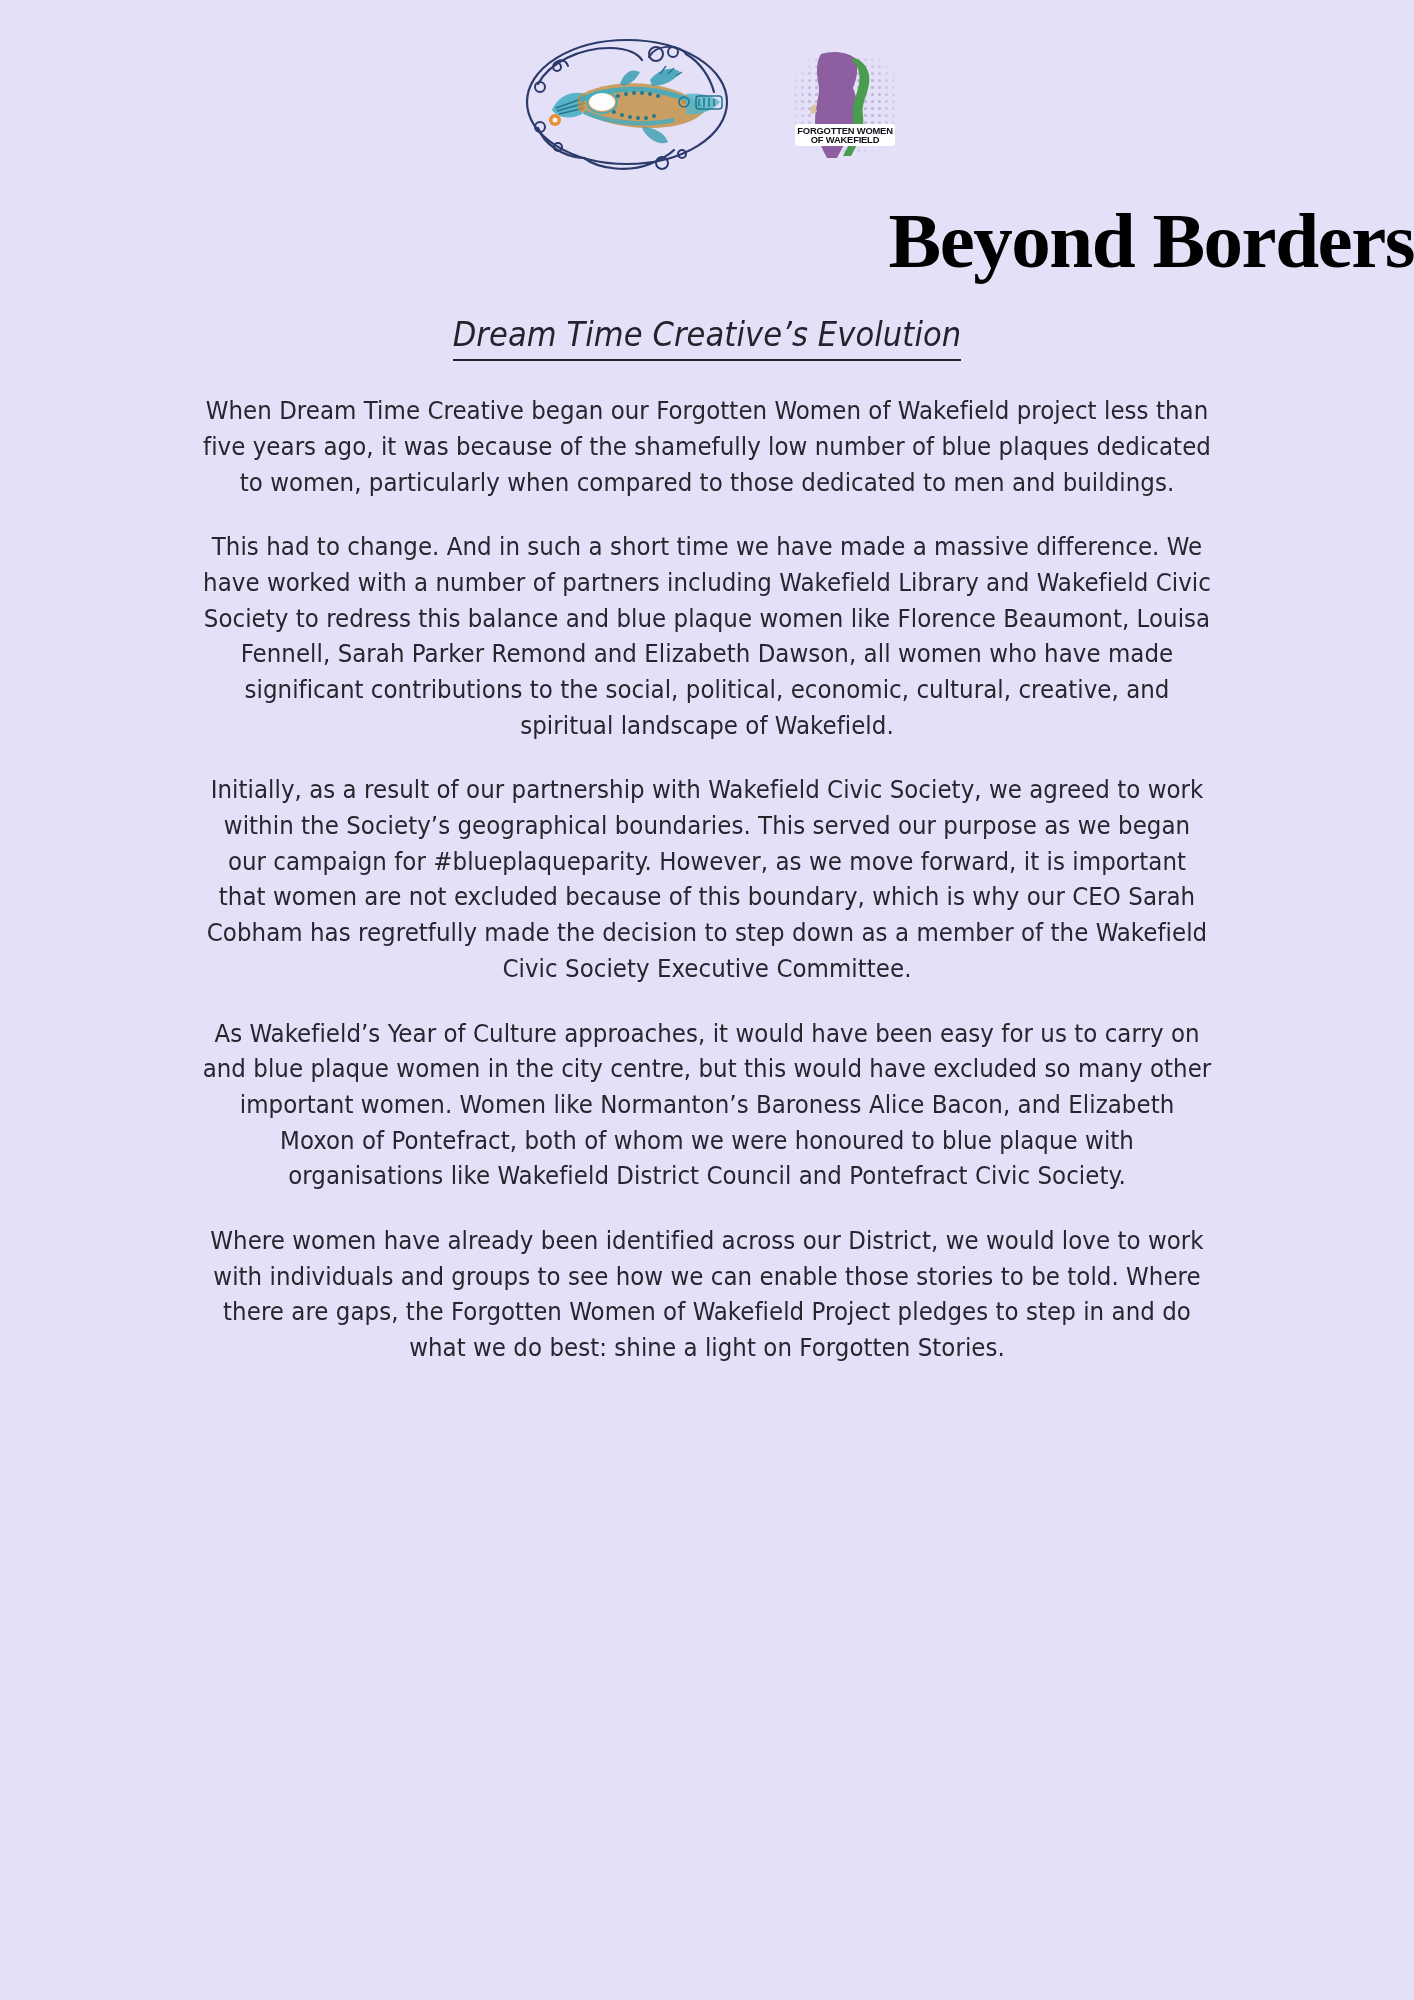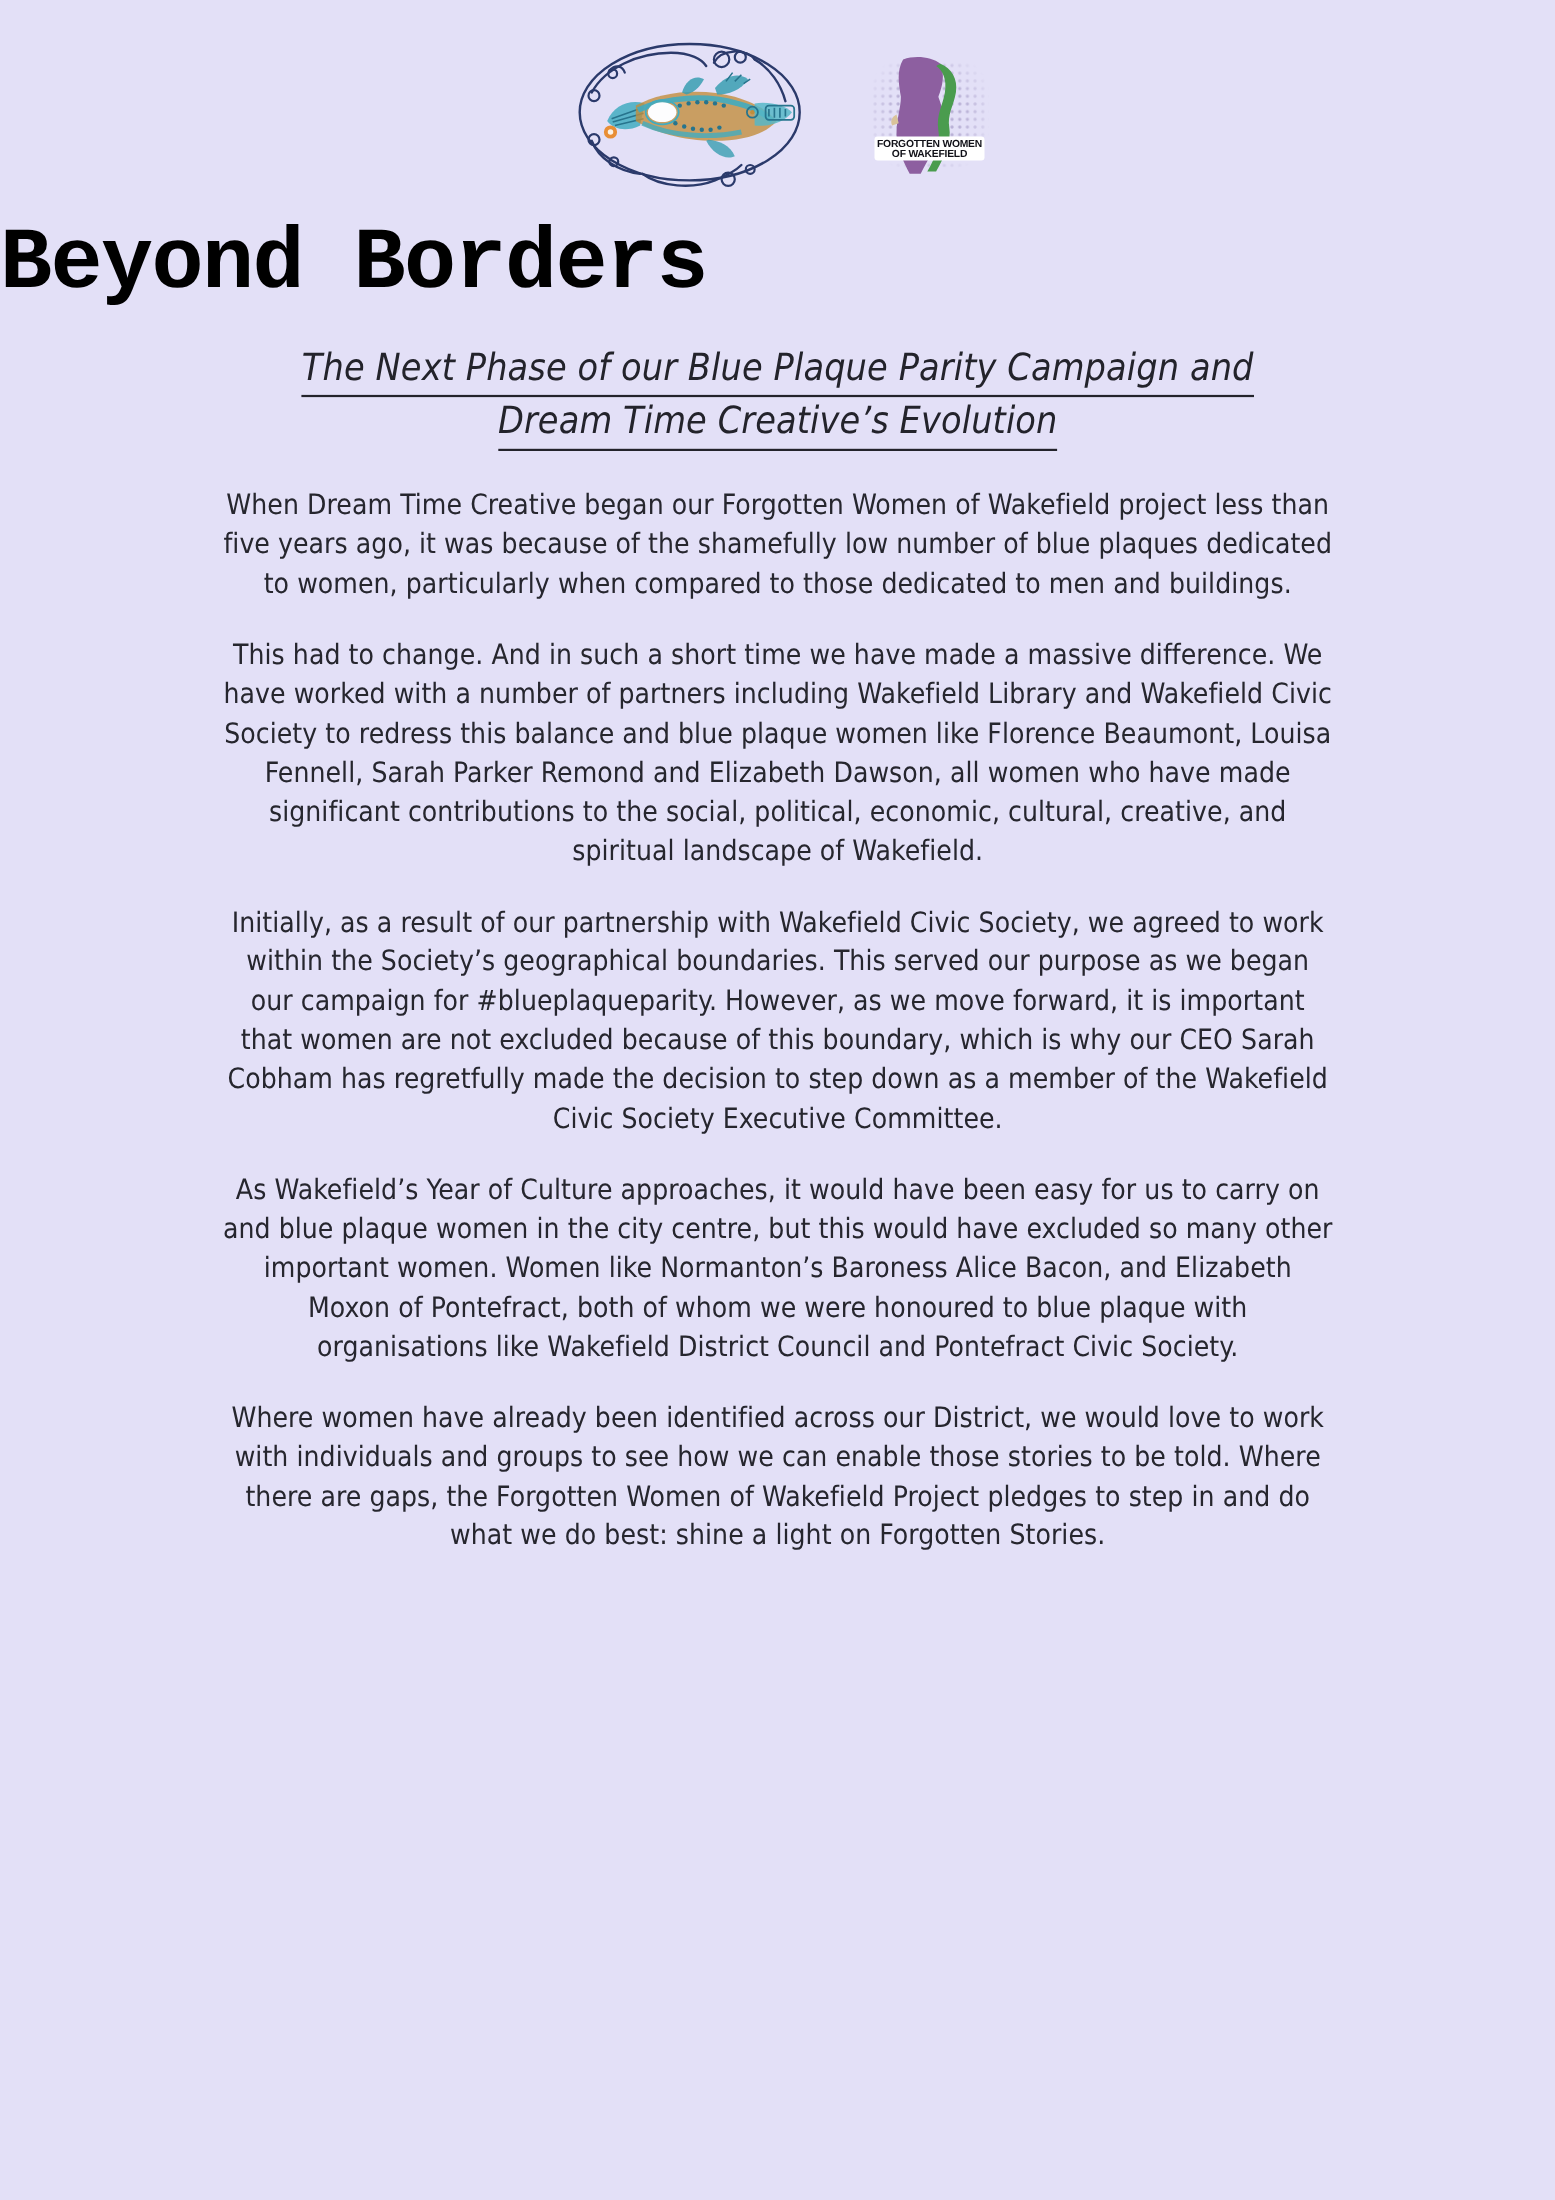--- a/index.html
+++ b/index.html
@@ -44,22 +44,22 @@
 
   .logo-fww {
     position: relative;
     width: 120px;
     height: 120px;
   }
   .logo-fww svg { display: block; }
 
   
   .title {
-    text-align: left;
-    font-family: Liberation Mono, monospace;
+    text-align: right;
+    font-family: Liberation Serif, serif;
     font-weight: bold;
     font-size: 79px;
     letter-spacing: -1.5px;
     color: #000000;
     line-height: 1;
     margin: 26px 0 0 0;
     padding: 0;
   }
 
   
@@ -217,21 +217,20 @@
         <rect x="10" y="82" width="100" height="22" rx="3" fill="#ffffff"></rect>
         <text x="60" y="91.5" text-anchor="middle" font-family="Liberation Sans, sans-serif" font-size="9.4" font-weight="bold" letter-spacing="-0.2" fill="#111118">FORGOTTEN WOMEN</text>
         <text x="60" y="101" text-anchor="middle" font-family="Liberation Sans, sans-serif" font-size="9.4" font-weight="bold" letter-spacing="-0.2" fill="#111118">OF WAKEFIELD</text>
       </svg>
     </div>
   </div>
 
   <h1 class="title">Beyond Borders</h1>
 
   <div class="subtitle">
-    <span class="sline"><span>The Next Phase of our Blue Plaque Parity Campaign and</span></span>
     <span class="sline"><span>Dream Time Creative’s Evolution</span></span>
   </div>
 
   <div class="body-copy">
     <p>When Dream Time Creative began our Forgotten Women of Wakefield project less than five years ago, it was because of the shamefully low number of blue plaques dedicated to women, particularly when compared to those dedicated to men and buildings.</p>
     <p>This had to change. And in such a short time we have made a massive difference. We have worked with a number of partners including Wakefield Library and Wakefield Civic Society to redress this balance and blue plaque women like Florence Beaumont, Louisa Fennell, Sarah Parker Remond and Elizabeth Dawson, all women who have made significant contributions to the social, political, economic, cultural, creative, and spiritual landscape of Wakefield.</p>
     <p>Initially, as a result of our partnership with Wakefield Civic Society, we agreed to work within the Society’s geographical boundaries. This served our purpose as we began our campaign for #blueplaqueparity. However, as we move forward, it is important that women are not excluded because of this boundary, which is why our CEO Sarah Cobham has regretfully made the decision to step down as a member of the Wakefield Civic Society Executive Committee.</p>
     <p>As Wakefield’s Year of Culture approaches, it would have been easy for us to carry on and blue plaque women in the city centre, but this would have excluded so many other important women. Women like Normanton’s Baroness Alice Bacon, and Elizabeth Moxon of Pontefract, both of whom we were honoured to blue plaque with organisations like Wakefield District Council and Pontefract Civic Society.</p>
     <p>Where women have already been identified across our District, we would love to work with individuals and groups to see how we can enable those stories to be told. Where there are gaps, the Forgotten Women of Wakefield Project pledges to step in and do what we do best: shine a light on Forgotten Stories.</p>
   </div>

